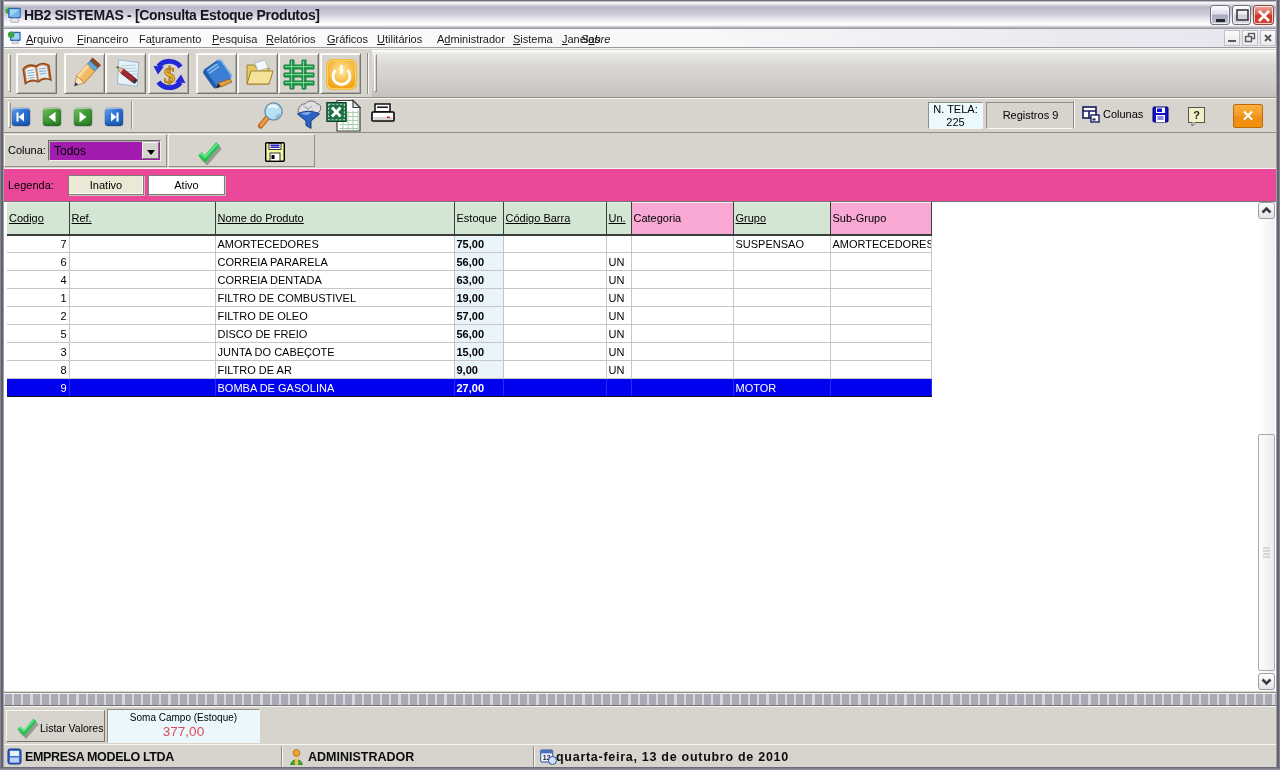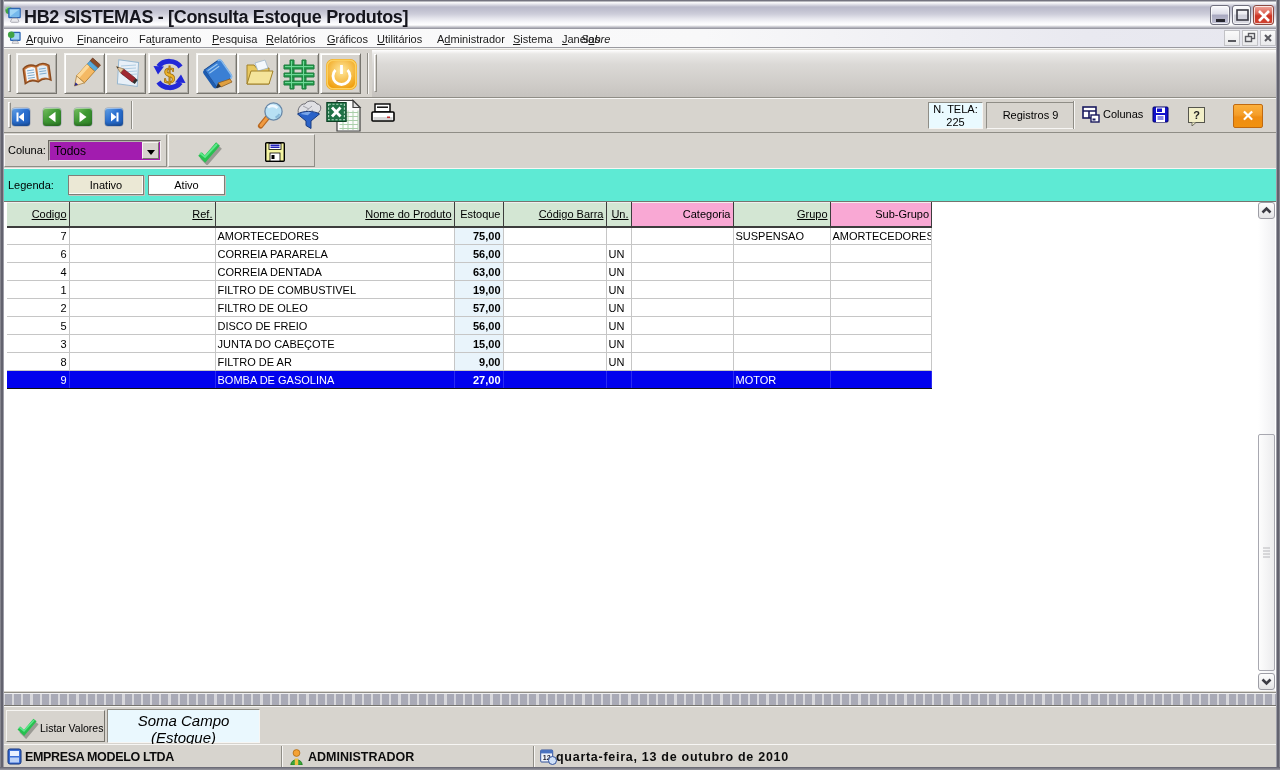--- a/index.html
+++ b/index.html
@@ -8,21 +8,21 @@
 .abs { position:absolute; }
 #lborder { left:0; top:0; width:4px; height:770px; background:linear-gradient(to right,#9a9aa2,#63636f,#63636f,#c0c0c8); }
 #rborder { right:0; top:0; width:4px; height:770px; background:linear-gradient(to left,#9a9aa2,#63636f,#63636f,#c0c0c8); }
 #bborder { left:0; bottom:0; width:1280px; height:3px; background:linear-gradient(to top,#9a9aa2,#63636f); }
 
 
 #titlebar { left:0; top:0; width:1280px; height:29px;
   background:linear-gradient(to bottom,#73737f 0,#73737f 1px,#fbfbfc 2px,#f4f4f7 3px,#b9b9ca 7px,#c3c3d2 11px,#cdcdda 14px,#e8e8ef 19px,#fafafc 23px,#ffffff 25px,#a5a5b0 28px,#909098 29px);
   border-radius:5px 5px 0 0; }
 #title-ico { left:5px; top:6px; width:17px; height:17px; }
-#title-txt { left:24px; top:7px; font-size:18px; font-weight:bold; color:#15151d; letter-spacing:-0.33px; }
+#title-txt { left:24px; top:7px; font-size:14px; font-weight:bold; color:#15151d; letter-spacing:-0.33px; }
 .capbtn { top:5px; height:20px; border-radius:3px; border:1px solid #70707e; box-shadow:inset 0 0 0 1px rgba(255,255,255,0.75); }
 #btn-min  { left:1210px; width:20px; background:linear-gradient(to bottom,#fbfbfd 0,#dcdce8 45%,#a8a8c0 50%,#c0c0d2 100%); }
 #btn-max  { left:1232px; width:19px; background:linear-gradient(to bottom,#fdfdfe 0,#ececf1 45%,#cfcfda 50%,#dcdce4 100%); }
 #btn-cls  { left:1253px; width:21px; border-color:#8c4a42; background:linear-gradient(to bottom,#f0a89e 0,#dd6557 40%,#cc3425 55%,#d04534 100%); }
 
 
 #menubar { left:4px; top:29px; width:1272px; height:19px;
   background:linear-gradient(to right,#fbfbfb 0,#f8f8f9 55%,#e9e9f0 85%,#e7e7ef 100%);
   border-bottom:1px solid #9a9aa0; }
 .mi { position:absolute; top:33px; font-size:11px; color:#1a1a1a; }
@@ -57,54 +57,54 @@
 
 #colrow { left:4px; top:133px; width:1272px; height:35px; background:#d7d4ce; }
 .rpanel { position:absolute; top:1px; height:33px; border:1px solid; border-color:#f7f6f4 #8f8d86 #8f8d86 #f7f6f4; }
 #lblColuna { position:absolute; left:4px; top:11px; font-size:11px; }
 #combo { position:absolute; left:44px; top:7px; width:113px; height:21px; background:#a21caf; border:1px solid; border-color:#6b6962 #f2f1ee #f2f1ee #6b6962; box-shadow:inset 1px 1px 0 #b5b3ac; }
 #combo .txt { position:absolute; left:5px; top:3px; font-size:12px; }
 #combo .drop { position:absolute; right:1px; top:1px; width:17px; height:17px; background:#d7d4ce; border:1px solid; border-color:#f6f5f2 #77756e #77756e #f6f5f2; }
 #combo .drop:before { content:""; position:absolute; left:4px; top:7px; border:4px solid transparent; border-top:5px solid #000; }
 
 
-#legrow { left:4px; top:168px; width:1272px; height:33px; background:#5eead4; border-top:1px solid #f7f6f4; }
+#legrow { left:4px; top:168px; width:1272px; height:33px; background:#ec4899; border-top:1px solid #f7f6f4; }
 #lblLegenda { position:absolute; left:4px; top:10px; font-size:11px; }
 .legbox { position:absolute; top:6px; height:20px; border:1px solid #807e78; box-shadow:inset -1px -1px 0 #fcfbf9, 1px 1px 0 #c5c2bc; font-size:11px; text-align:center; line-height:18px; }
 #leg1 { left:64px; width:76px; background:#ebe8d5; }
 #leg2 { left:144px; width:77px; background:#ffffff; }
 
 
 #gridwrap { left:4px; top:201px; width:1272px; height:490px; background:#ffffff; border-top:1px solid #76746e; }
 #grid { position:absolute; left:3px; top:0; }
 table { border-collapse:collapse; table-layout:fixed; width:925px; }
 td,th { font-size:11px; font-weight:normal; white-space:nowrap; overflow:hidden; padding:0 2px; text-align:left; }
-thead th { height:24px; line-height:13px; background:#d3e6d3; border-right:1px solid #3c3c3c; border-bottom:2px solid #3c3c3c; border-top:1px solid #efefef;text-align:right; }
+thead th { height:32px; line-height:13px; background:#d3e6d3; border-right:1px solid #3c3c3c; border-bottom:2px solid #3c3c3c; border-top:1px solid #efefef; }
 thead th.g { background:#f9a8d4; }
 thead th u { text-decoration:underline; }
 tbody td { height:18px; border-right:1px solid #c6c6c6; border-bottom:1px solid #c6c6c6; }
 td.num { text-align:right; }
-td.est { text-align:right; font-weight:bold; background:#e9f4fb; }
+td.est { text-align:left; font-weight:bold; background:#e9f4fb; }
 tr.sel td { background:#0202ee; color:#ffffff; border-right:1px solid #2a2af2; border-bottom:1px solid #101010; }
 tr.sel td.est { background:#0202ee; }
 
 
 #vscroll { left:1258px; top:202px; width:17px; height:489px; background:linear-gradient(to right,#ffffff,#f0f0f2); }
 .sbtn { position:absolute; left:0px; width:17px; height:17px; background:linear-gradient(to bottom,#fdfdfd,#e4e4e6); border:1px solid #9d9da5; border-radius:3px; }
 #sthumb { position:absolute; left:0px; top:232px; width:17px; height:237px; background:linear-gradient(to right,#fdfdfd,#ececee); border:1px solid #a8a8b0; border-radius:2px; }
 
 
 #stripes { left:4px; top:692px; width:1272px; height:14px; border-top:1px solid #8f8d86; border-bottom:1px solid #76746e; background:repeating-linear-gradient(to right,#d8d8dc 0 1px,#a9aab6 1px 8px,#d8d8dc 8px 9.2px); box-shadow:inset 0 1px 0 #f0f0f2;}
 
 
 #botpanel { left:4px; top:706px; width:1272px; height:38px; background:#d7d4ce; box-shadow:inset 0 1px 0 #f7f6f4; }
 #listarbtn { position:absolute; left:2px; top:4px; width:99px; height:32px; background:#d7d4ce; border:1px solid; border-color:#f6f5f2 #77756e #77756e #f6f5f2; font-size:12px; }
 #listarbtn span { position:absolute; left:33px; top:11px; white-space:nowrap; font-size:10.5px; }
 #somabox { position:absolute; left:103px; top:3px; width:153px; height:34px; background:#eaf8fe; border:1px solid; border-color:#8f8d86 #f7f6f4 #f7f6f4 #8f8d86; text-align:center; }
-#somabox .t { font-size:15px; color:#000; margin-top:2px;font-style:italic; }
+#somabox .t { font-size:10px; color:#000; margin-top:2px; }
 #somabox .v { font-size:13.5px; color:#dd4a55; margin-top:1px; }
 
 
 #statusbar { left:4px; top:744px; width:1272px; height:23px; background:#d7d4ce; border-top:1px solid #f7f6f4; font-weight:bold; }
 .ssep { position:absolute; top:1px; height:21px; width:2px; border-left:1px solid #8f8d86; border-right:1px solid #f7f6f4; }
 .stxt { position:absolute; top:5px; font-size:12.5px; color:#0c0c0c; }
 </style>
 </head>
 <body>
 

